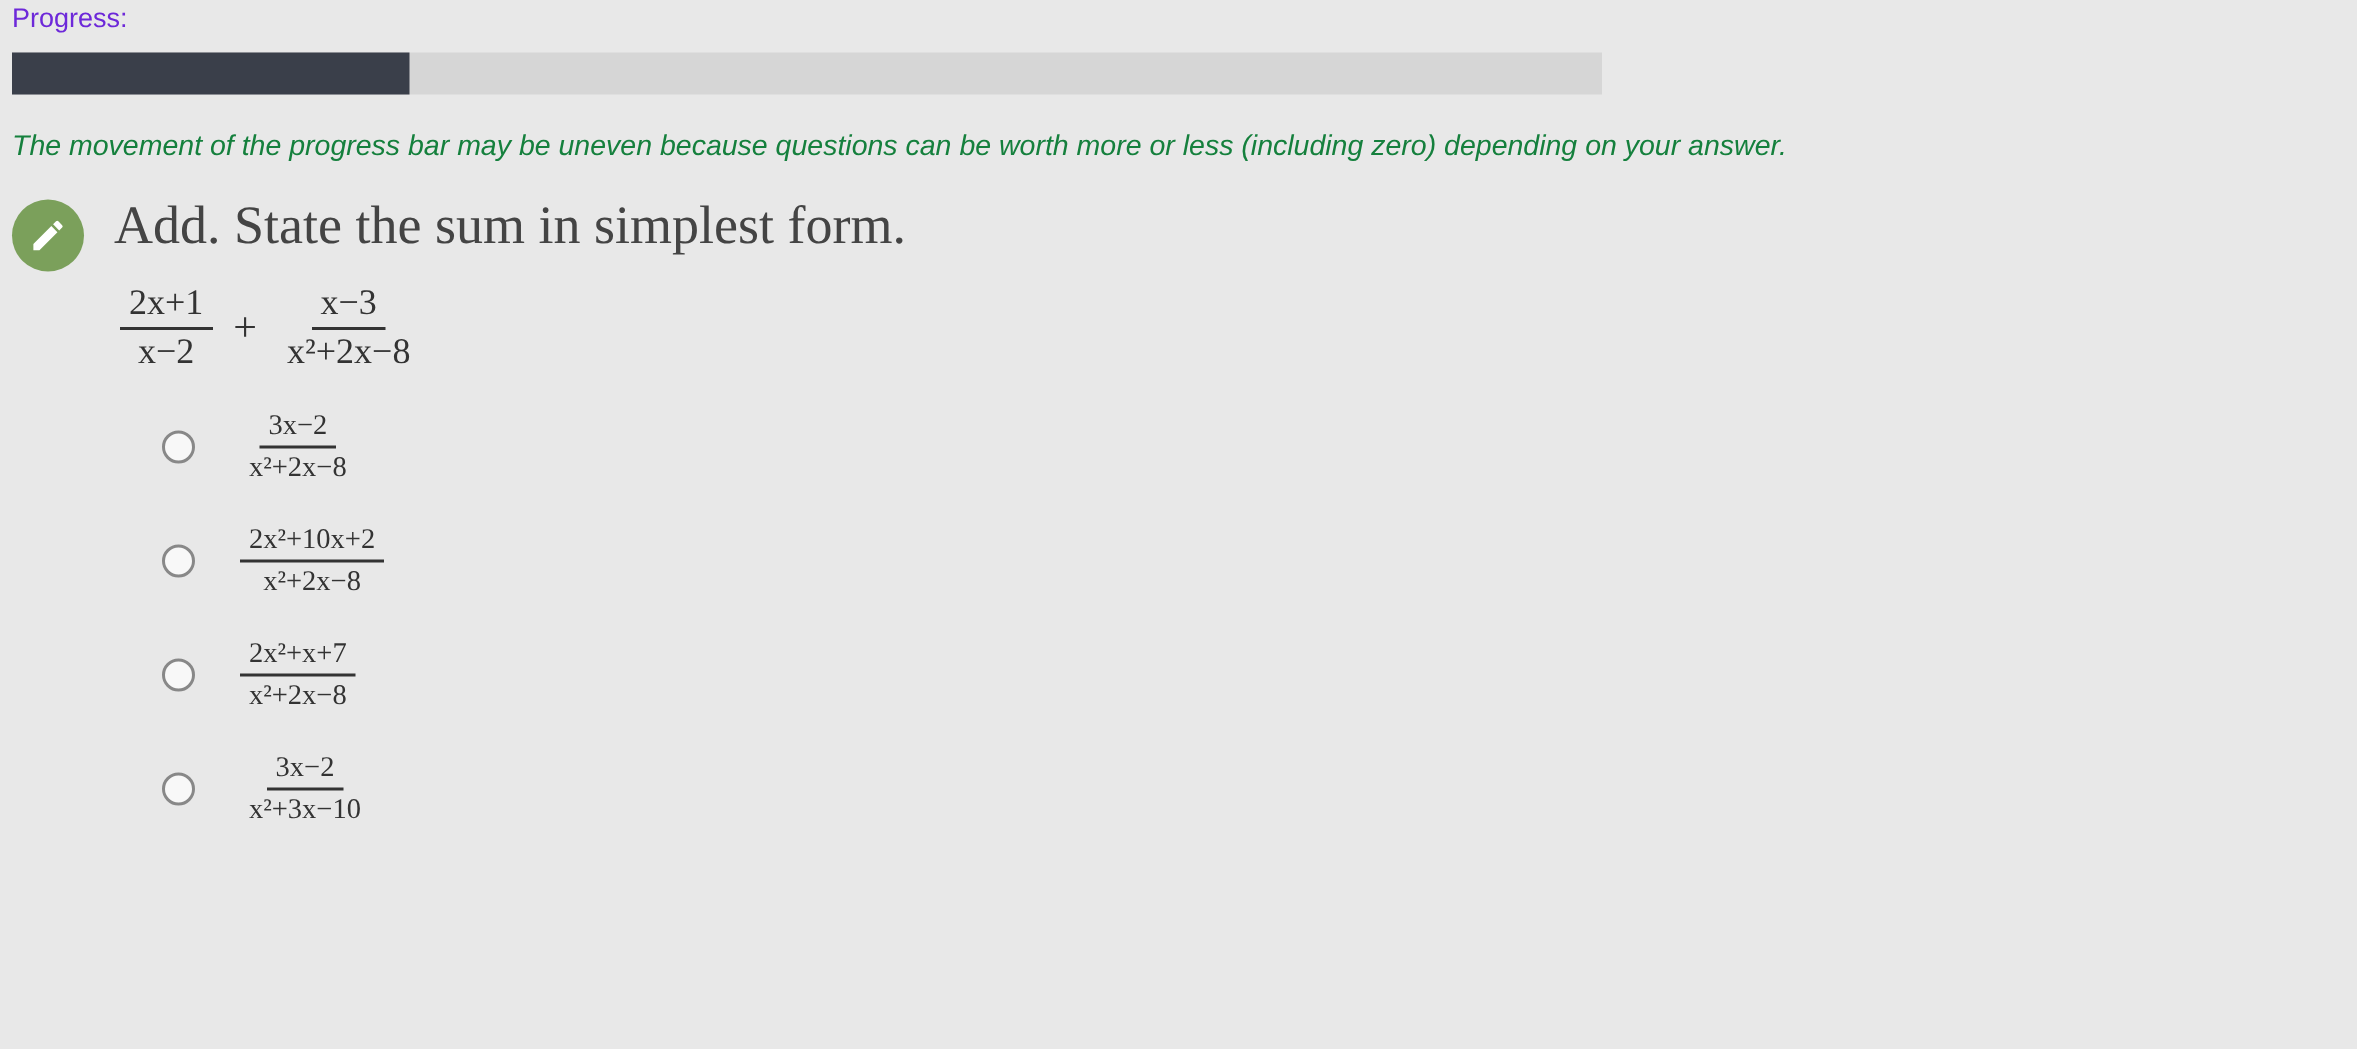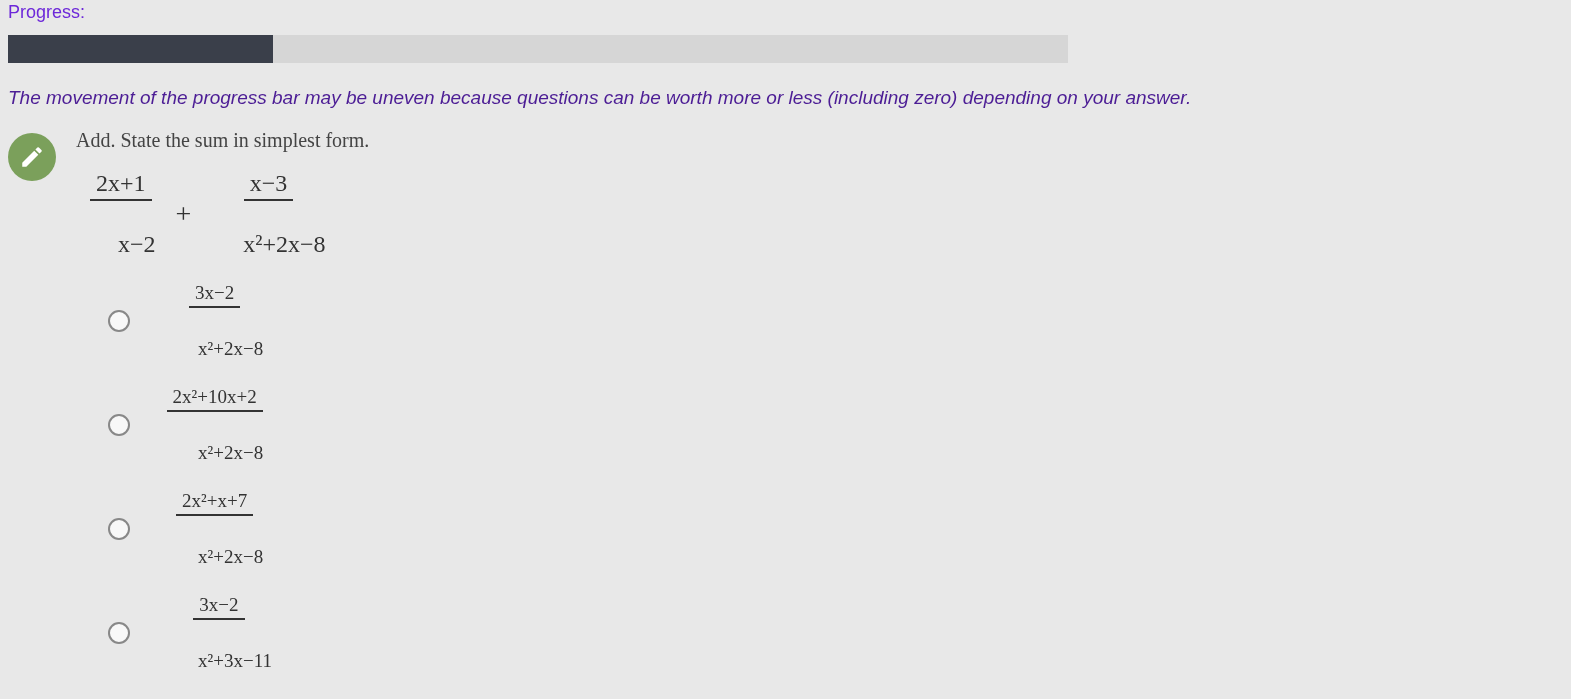--- a/index.html
+++ b/index.html
@@ -27,21 +27,21 @@
       background: #d6d6d6;
       position: relative;
     }
     .progress-bar-fill {
       background: #3a3f4a;
       height: 100%;
       width: 25%;
     }
     .progress-note {
       font-style: italic;
-      color: #4c1d95;
+      color: #15803d;
       font-size: 19px;
       padding: 16px 8px 20px 8px;
     }
     .question-area {
       display: flex;
       align-items: flex-start;
       padding: 0 8px;
     }
     .pencil-icon {
       width: 48px;
@@ -58,49 +58,47 @@
     .pencil-icon svg {
       width: 26px;
       height: 26px;
       fill: #fff;
     }
     .question-content {
       flex: 1;
     }
     .question-title {
       font-family: Georgia, 'Times New Roman', serif;
-      font-size: 20px;
+      font-size: 36px;
       color: #444;
       margin-bottom: 18px;
     }
     .expression {
       font-family: Georgia, 'Times New Roman', serif;
       font-size: 24px;
       color: #333;
       display: flex;
       align-items: center;
       margin-bottom: 24px;
       margin-left: 4px;
     }
     .frac {
       display: inline-flex;
       flex-direction: column;
       align-items: center;
       vertical-align: middle;
-      gap: 28px;
     }
     .frac .num {
       border-bottom: 2px solid #333;
       padding: 0 6px 2px 6px;
       text-align: center;
     }
     .frac .den {
       padding: 2px 6px 0 6px;
       text-align: center;
-      margin-left: 32px;
     }
     .plus {
       margin: 0 14px;
       font-size: 28px;
     }
     .options {
       margin-left: 32px;
     }
     .option-row {
       display: flex;
@@ -173,18 +171,18 @@
         <div class="radio"></div>
         <span class="frac option-frac">
           <span class="num">2x²+x+7</span>
           <span class="den">x²+2x−8</span>
         </span>
       </div>
       <div class="option-row">
         <div class="radio"></div>
         <span class="frac option-frac">
           <span class="num">3x−2</span>
-          <span class="den">x²+3x−11</span>
+          <span class="den">x²+3x−10</span>
         </span>
       </div>
     </div>
   </div>
 </div>
 
 </body></html>

